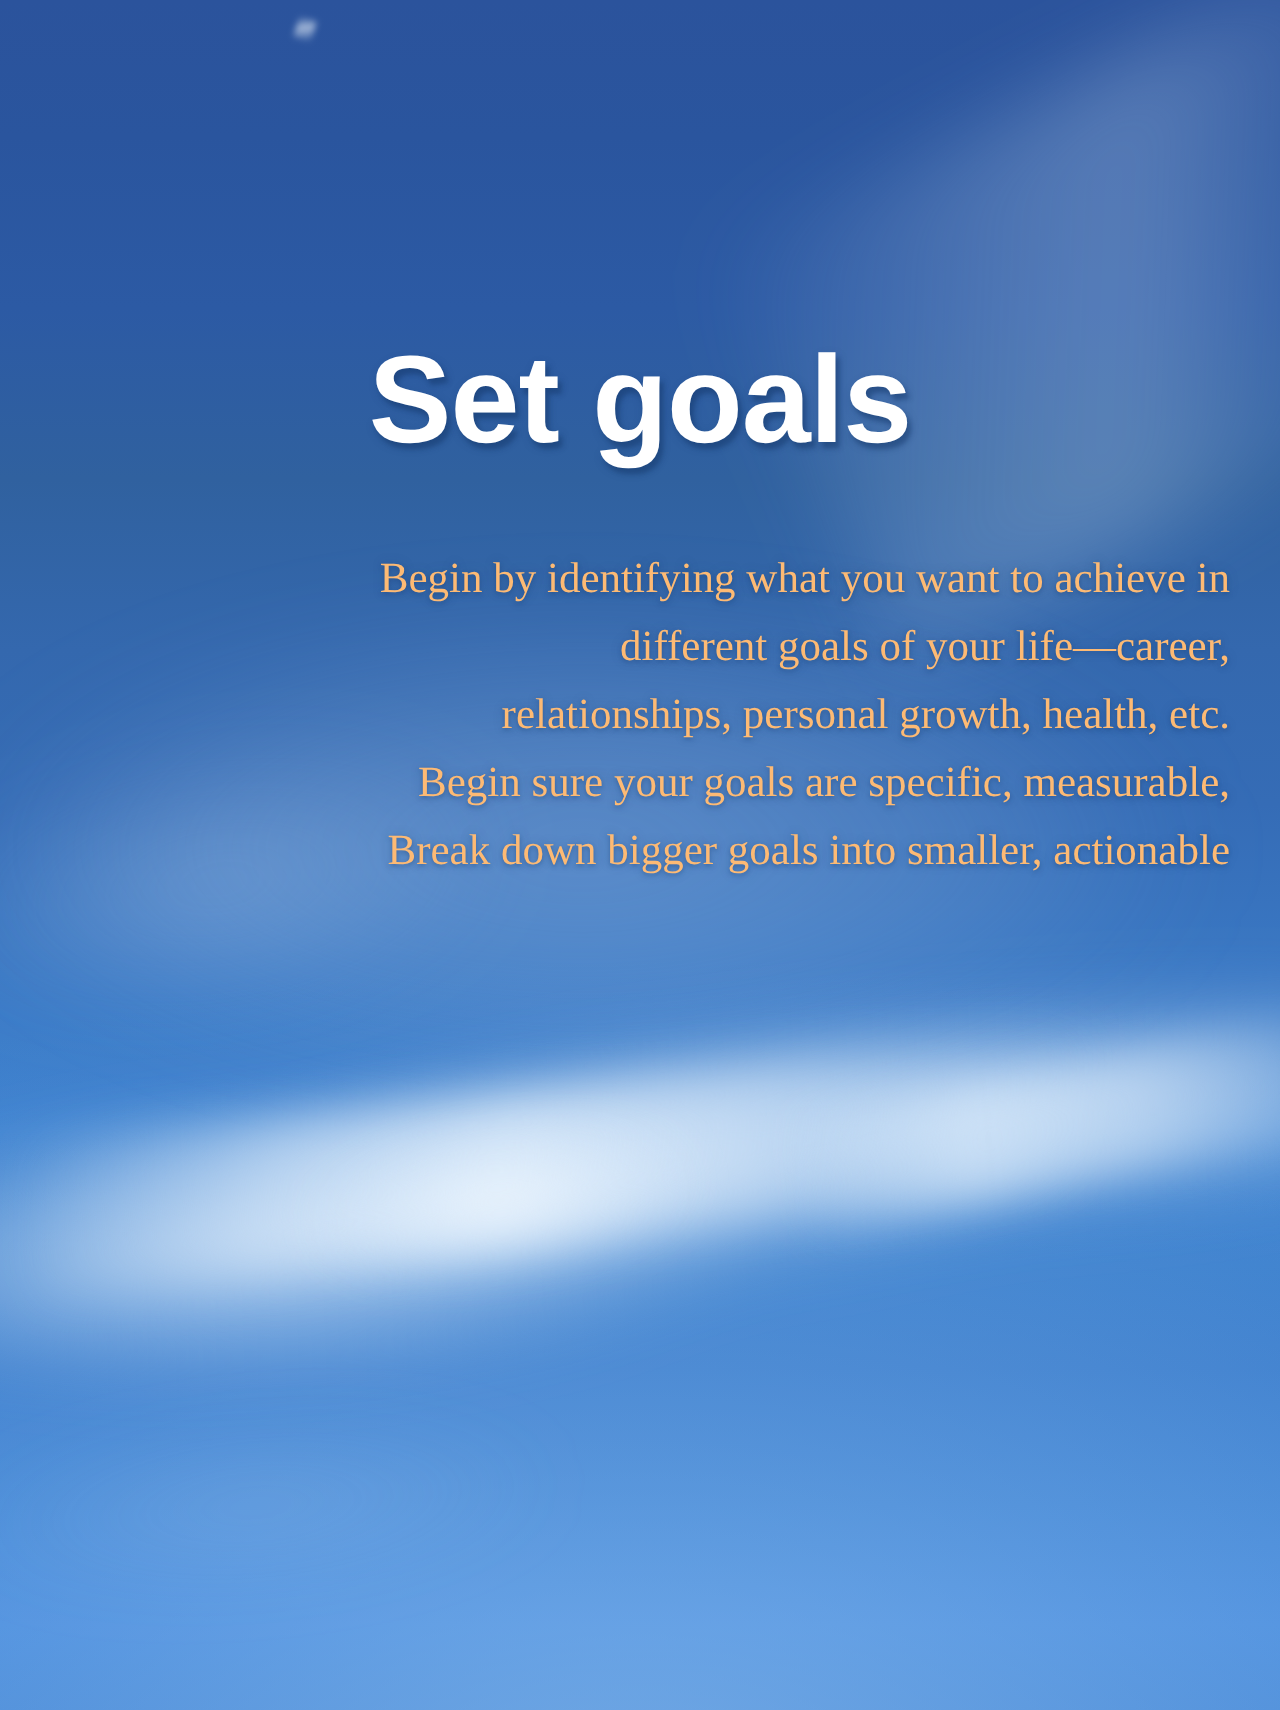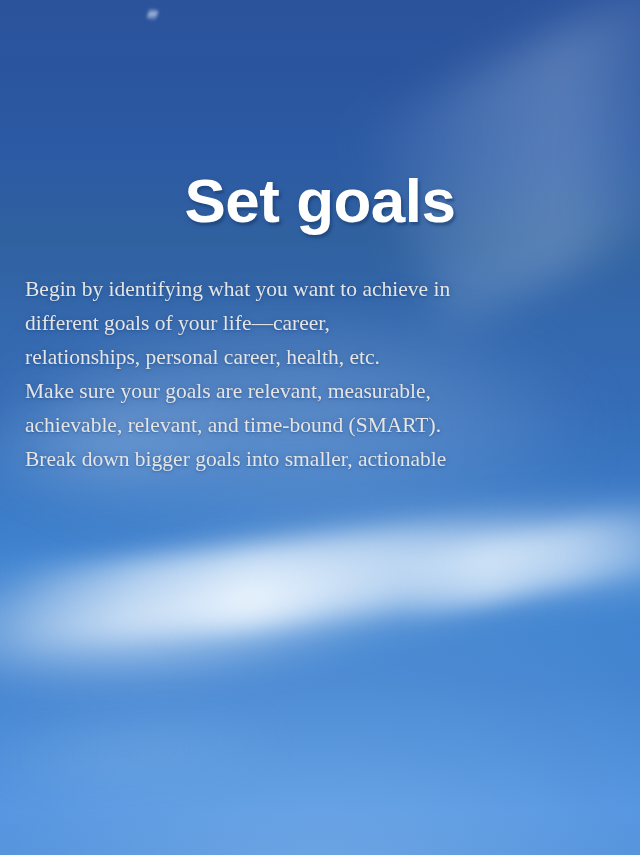--- a/index.html
+++ b/index.html
@@ -184,22 +184,22 @@
        2px 3px 2px rgba(21,54,104,0.40),
        1px 2px 5px rgba(21,54,104,0.26);
   }
 
   .poster-body {
     margin-top:36px;
     width:590px;
     font-family:"Liberation Serif", serif;
     font-size:21.5px;
     line-height:34px;
-    color:#e5e5e5;
-    text-align:left;
+    color:#fdba74;
+    text-align:right;
     text-shadow:
        0 1px 2px rgba(26,62,116,0.40),
        0 0 6px rgba(26,62,116,0.22);
   }
   .poster-body .bodyline { display:block; }
 </style>
 </head>
 <body>
 
 <div id="poster">
@@ -217,20 +217,19 @@
   <div class="cloud cloud-low-left"></div>
   <div class="cloud contrail-speck"></div>
 
   <div class="content">
 
     <h1 class="poster-title">Set goals</h1>
 
     <div class="poster-body">
       <span class="bodyline">Begin by identifying what you want to achieve in</span>
       <span class="bodyline">different goals of your life—career,</span>
-      <span class="bodyline">relationships, personal career, health, etc.</span>
-      <span class="bodyline">Make sure your goals are relevant, measurable,</span>
-      <span class="bodyline">achievable, relevant, and time-bound (SMART).</span>
+      <span class="bodyline">relationships, personal growth, health, etc.</span>
+      <span class="bodyline">Begin sure your goals are specific, measurable,</span>
       <span class="bodyline">Break down bigger goals into smaller, actionable</span>
     </div>
 
   </div>
 </div>
 
 </body></html>

